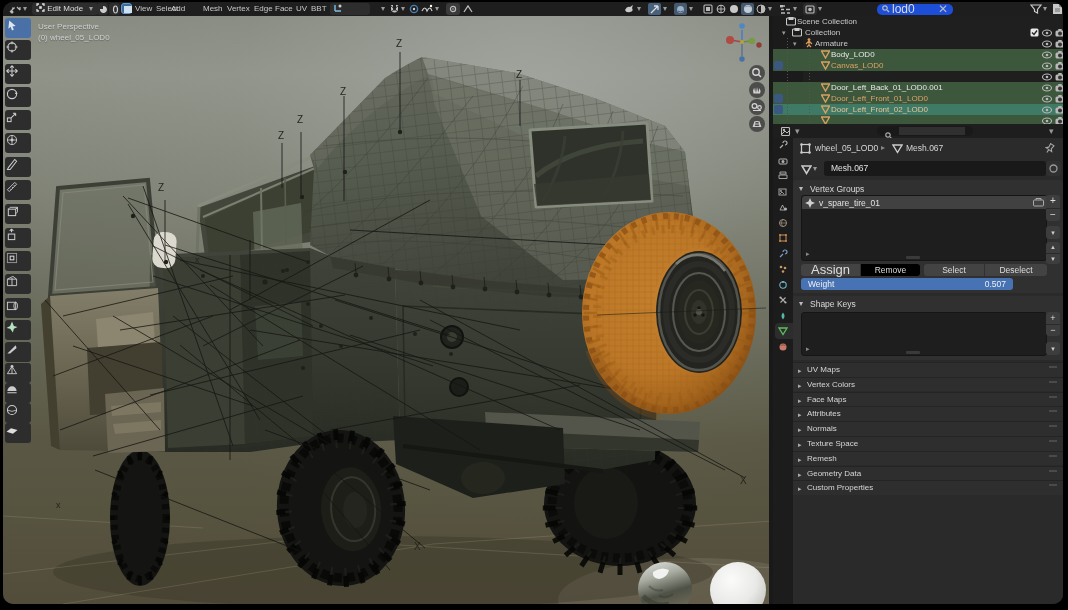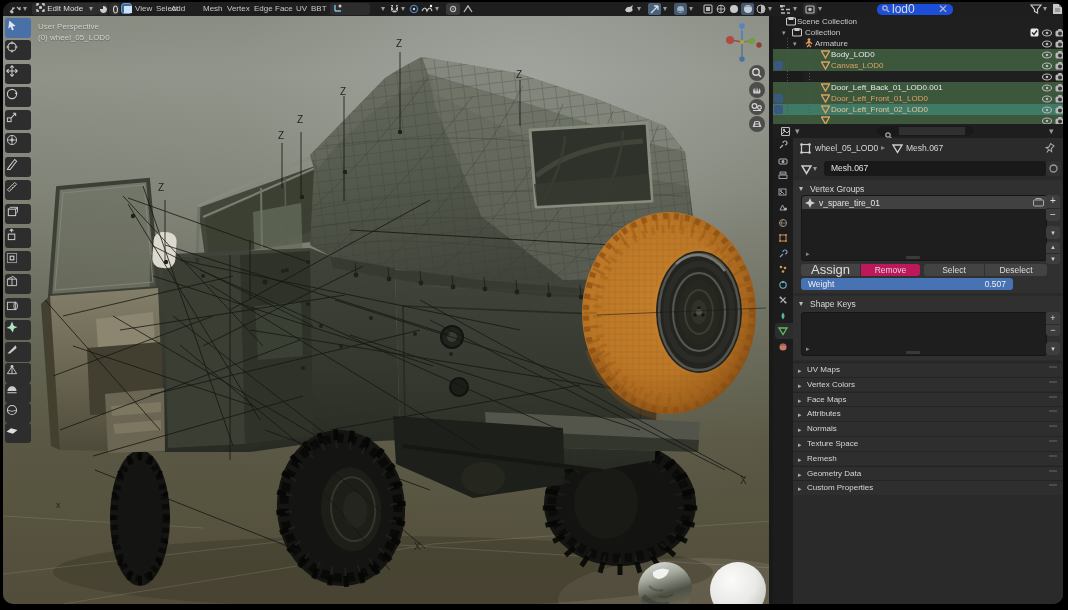--- a/index.html
+++ b/index.html
@@ -1025,21 +1025,21 @@
               </div>
               <span style="position:absolute;left:4px;bottom:2px;color:#888;font-size:7px">▸</span>
               <div style="position:absolute;left:104px;bottom:1px;width:14px;height:3px;background:#3a3a3a;border-radius:1px"></div>
             </div>
             <div style="position:absolute;right:3px;top:15px;width:14px;height:13px;background:#3d3d3d;border-radius:3px 3px 0 0;color:#ddd;font-size:10px;text-align:center;line-height:12px">+</div>
             <div style="position:absolute;right:3px;top:28px;width:14px;height:13px;background:#3d3d3d;border-radius:0 0 3px 3px;border-top:1px solid #2a2a2a;color:#ddd;font-size:10px;text-align:center;line-height:11px">−</div>
             <div style="position:absolute;right:3px;top:46px;width:14px;height:13px;background:#3d3d3d;border-radius:3px;color:#ccc;font-size:7px;text-align:center;line-height:13px">▾</div>
             <div style="position:absolute;right:3px;top:62px;width:14px;height:11px;background:#3d3d3d;border-radius:3px 3px 0 0;color:#ccc;font-size:6px;text-align:center;line-height:11px">▲</div>
             <div style="position:absolute;right:3px;top:73px;width:14px;height:11px;background:#3d3d3d;border-radius:0 0 3px 3px;border-top:1px solid #2a2a2a;color:#ccc;font-size:6px;text-align:center;line-height:10px">▼</div>
             <div style="position:absolute;left:8px;top:84px;width:59px;height:12px;background:#434343;border-radius:3px 0 0 3px;color:#ddd;font-size:13px;text-align:center;line-height:12px">Assign</div>
-            <div style="position:absolute;left:68px;top:84px;width:59px;height:12px;background:#be185d;border-radius:0 3px 3px 0;color:#ddd;font-size:8.5px;text-align:center;line-height:12px">Remove</div>
+            <div style="position:absolute;left:68px;top:84px;width:59px;height:12px;background:#000000;border-radius:0 3px 3px 0;color:#ddd;font-size:8.5px;text-align:center;line-height:12px">Remove</div>
             <div style="position:absolute;left:131px;top:84px;width:60px;height:12px;background:#434343;border-radius:3px 0 0 3px;color:#ddd;font-size:8.5px;text-align:center;line-height:12px">Select</div>
             <div style="position:absolute;left:192px;top:84px;width:62px;height:12px;background:#434343;border-radius:0 3px 3px 0;color:#ddd;font-size:8.5px;text-align:center;line-height:12px">Deselect</div>
             <div style="position:absolute;left:8px;top:98px;width:212px;height:12px;background:#4772b3;border-radius:3px;color:#f0f0f0;font-size:8.5px;line-height:12px"><span style="margin-left:7px">Weight</span><span style="position:absolute;right:7px">0.507</span></div>
           </div>
           <div style="position:absolute;left:20px;top:158px;width:270px;height:64px;background:#303030">
             <span style="position:absolute;left:6px;top:3px;color:#bbb;font-size:8px">▾</span>
             <span style="position:absolute;left:17px;top:3px;color:#dadada;font-size:8.5px">Shape Keys</span>
             <div style="position:absolute;left:8px;top:16px;width:246px;height:44px;background:#1e1e1e;border:1px solid #151515;border-radius:3px">
               <span style="position:absolute;left:4px;bottom:2px;color:#888;font-size:7px">▸</span>
               <div style="position:absolute;left:104px;bottom:1px;width:14px;height:3px;background:#3a3a3a;border-radius:1px"></div>

